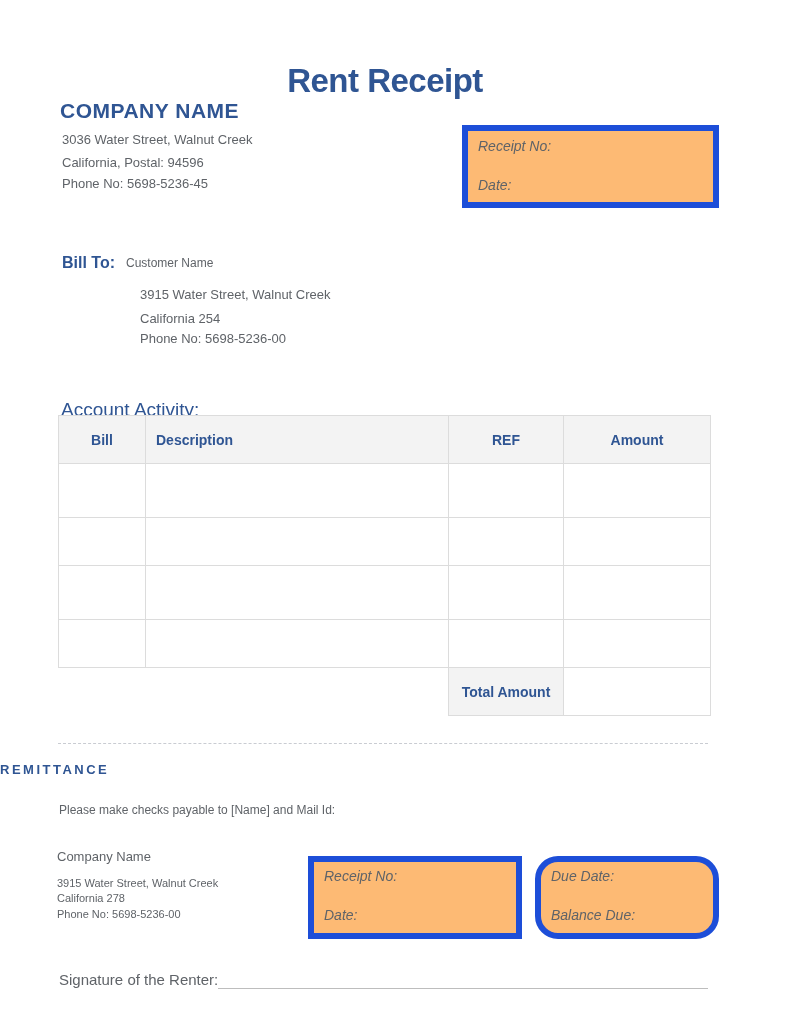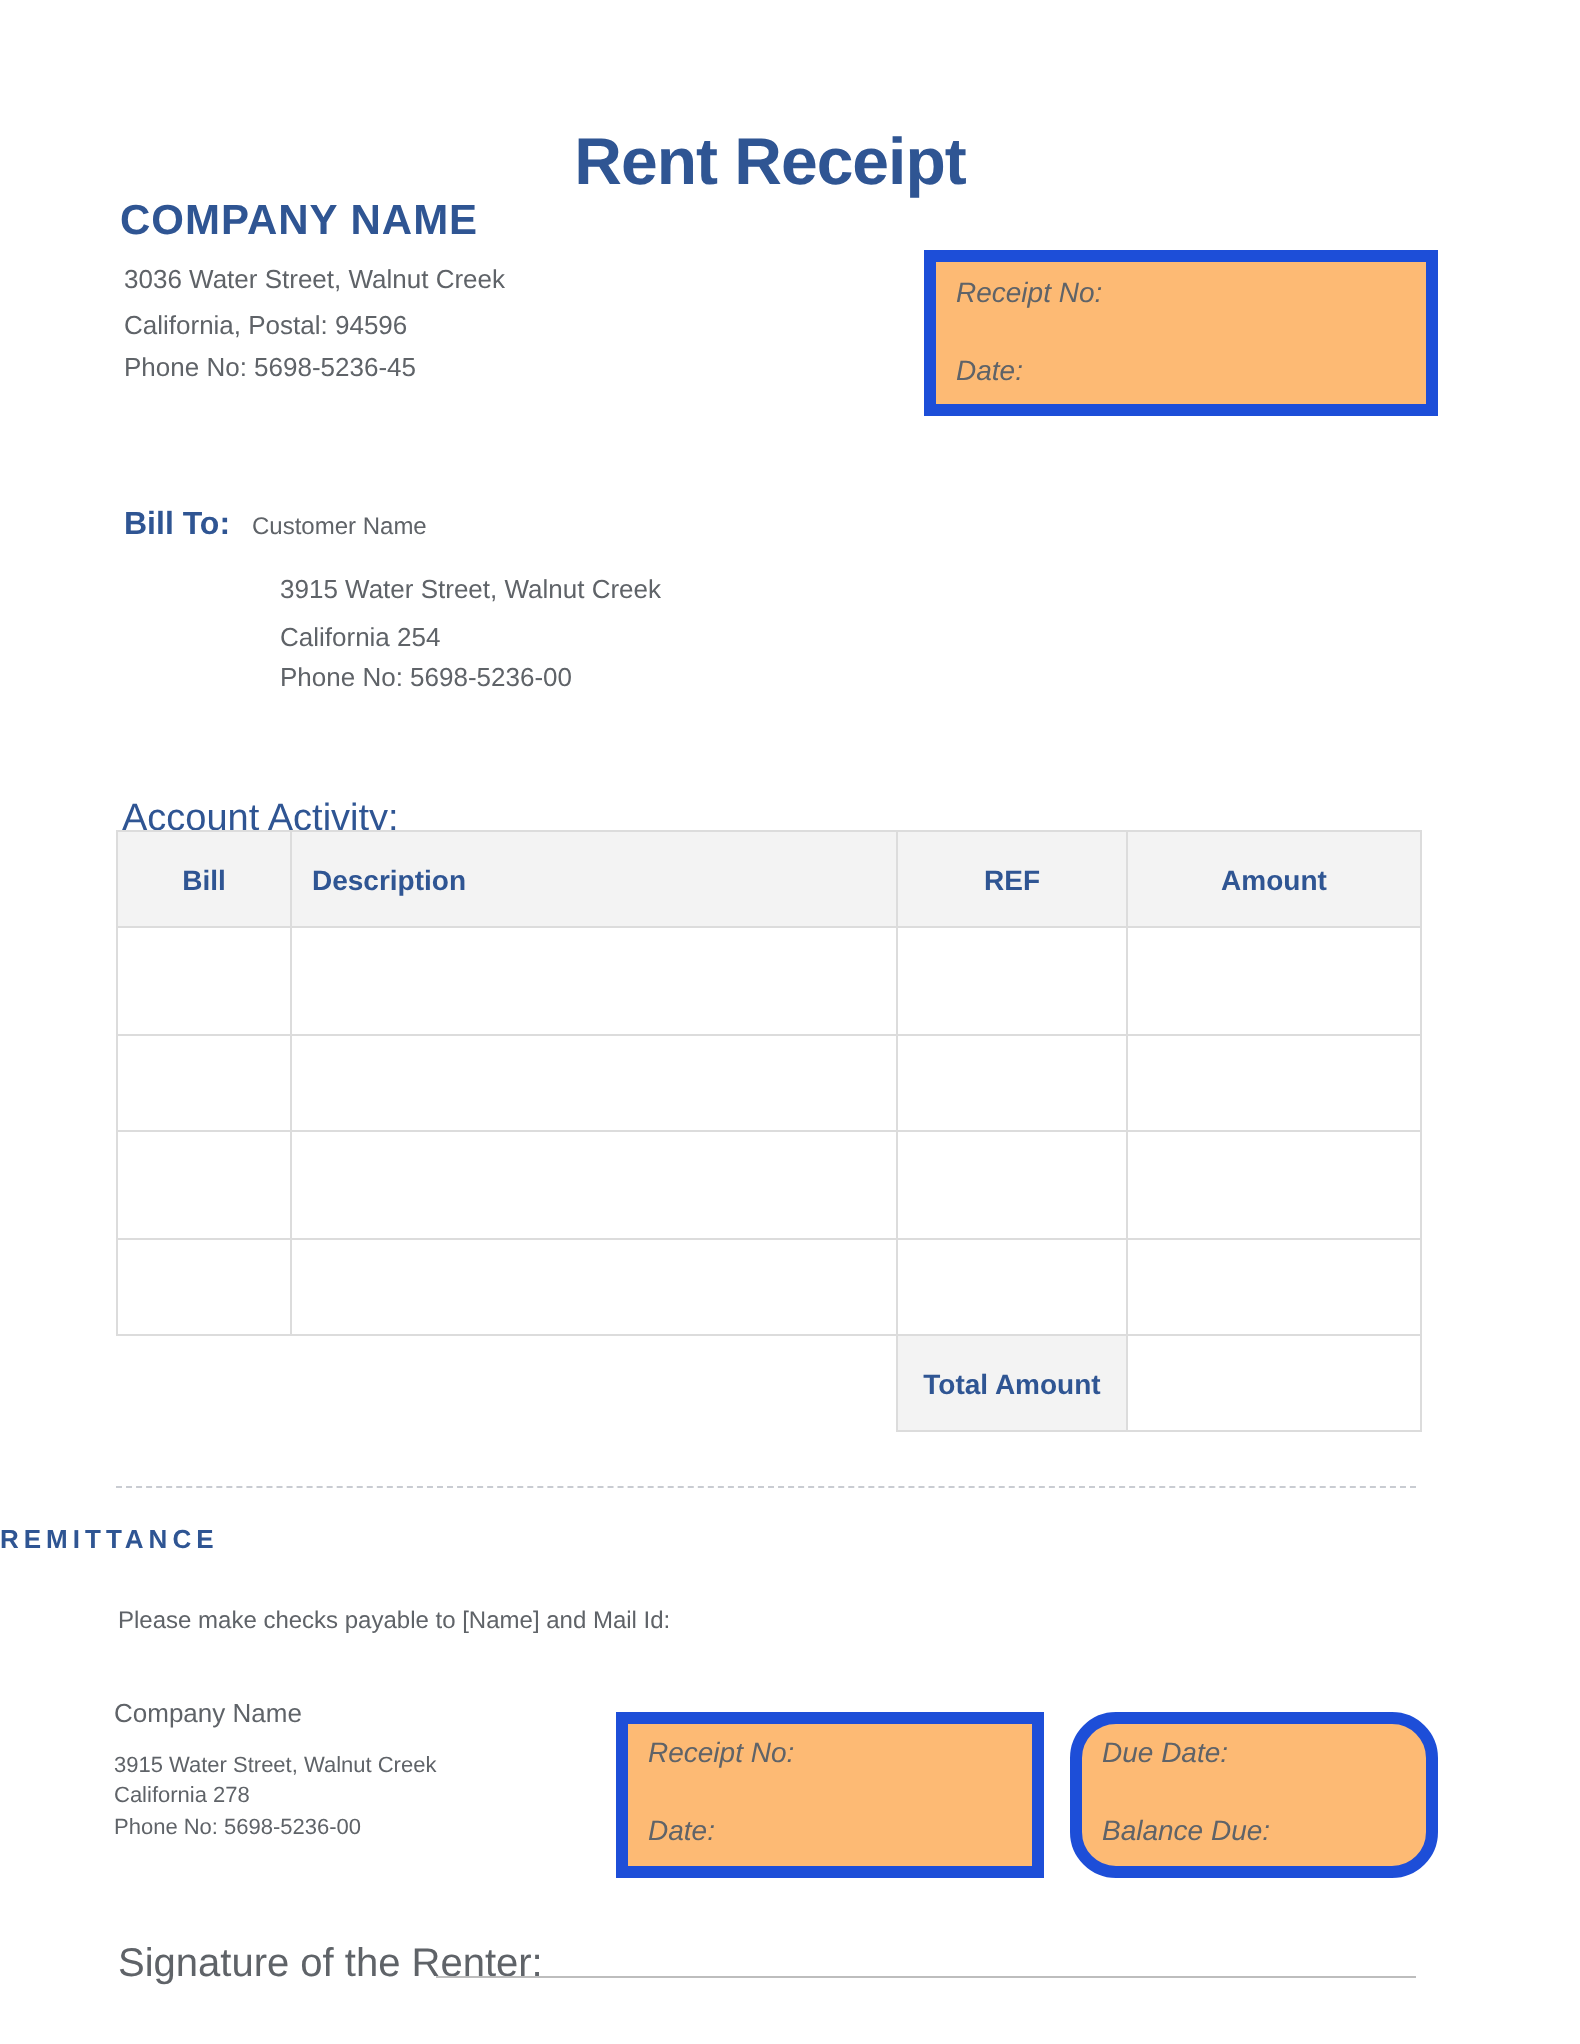--- a/index.html
+++ b/index.html
@@ -20,21 +20,21 @@
   table.activity td, table.activity th { border: 1px solid #dcdcdc; padding: 0; }
   table.activity th { background: #f3f3f3; color: #2f5593; font-size: 14px; font-weight: bold; height: 47px; }
   .th-left { text-align: left; padding-left: 10px !important; }
   .total-label { background: #f3f3f3; color: #2f5593; font-size: 14px; font-weight: bold; text-align: center; }
   .noborder { border: none !important; }
   .dash { left: 58px; top: 743px; width: 650px; border-top: 1.5px dashed #c9ccd2; }
   .remit { left: 0; width: 768px; top: 762px; text-align: left; font-size: 13px; font-weight: bold; letter-spacing: 2.5px; }
   .checks { left: 59px; top: 803px; font-size: 12px; }
   .r-company { left: 57px; top: 849px; font-size: 13px; }
   .r-line { left: 57px; font-size: 11px; }
-  .sig-label { left: 59px; top: 971px; font-size: 20px; }
+  .sig-label { left: 59px; top: 971px; font-size: 15px; }
   .sig-line { left: 218px; top: 988px; width: 490px; border-top: 1px solid #bdbdbd; }
 </style>
 </head>
 <body>
 
 <div class="abs title blue">Rent Receipt</div>
 
 <div class="abs company blue">COMPANY NAME</div>
 <div class="abs addr" style="top:132px">3036 Water Street, Walnut Creek</div>
 <div class="abs addr" style="top:155px">California, Postal: 94596</div>

